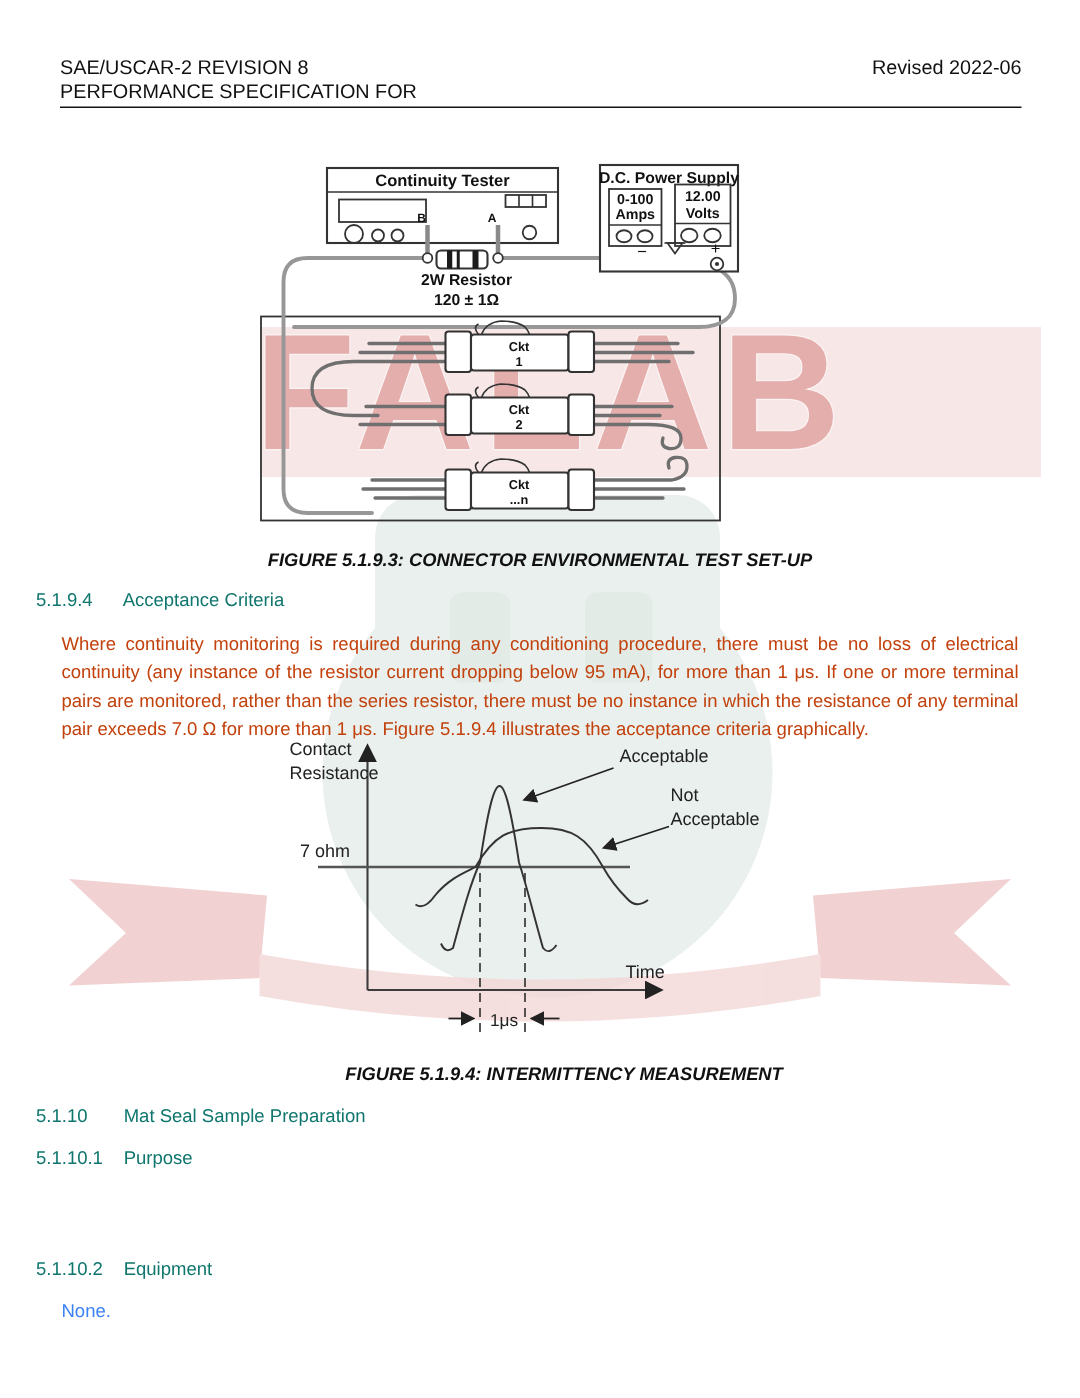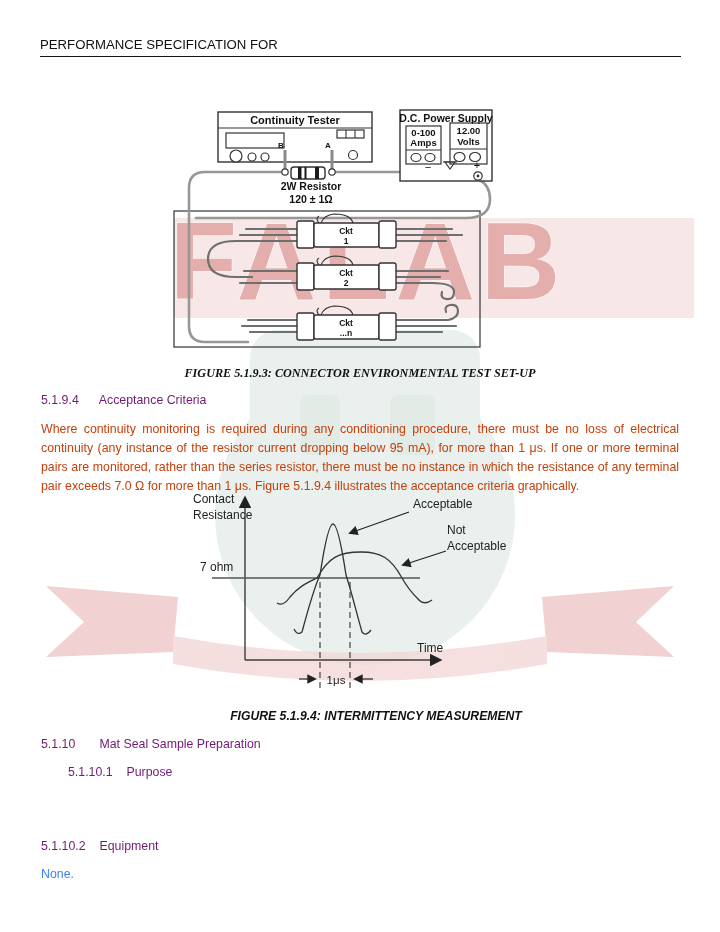--- a/index.html
+++ b/index.html
@@ -6,21 +6,21 @@
   .page{position:relative;width:720px;height:932px;background:#ffffff;overflow:hidden;
         font-family:"Liberation Sans","DejaVu Sans",sans-serif;color:#222;}
   svg{position:absolute;left:0;top:0;font-family:"Liberation Sans","DejaVu Sans",sans-serif;}
   #wm{z-index:0;}
   #diagram{z-index:1;}
   .txt{position:absolute;z-index:2;}
   .hdr{left:40px;right:39px;top:37px;border-bottom:1.6px solid #141414;padding-bottom:3px;
        font-size:13.2px;line-height:15.5px;color:#111;}
   .hdr-row{display:flex;justify-content:space-between;}
   .caption{left:0;right:0;text-align:center;font-size:12.2px;font-weight:bold;font-style:italic;color:#111;}
-  .heading{left:41px;font-size:12.35px;color:#701a75;}
+  .heading{left:24px;font-size:12.35px;color:#0f766e;}
   .heading .num{display:inline-block;min-width:55px;}
   .para{left:41px;width:638px;font-size:12.35px;line-height:19px;text-align:justify;color:#c2410c;}
   .plain{left:41px;font-size:12.35px;color:#3b82f6;}
 
   
   .wire{stroke:#979797;stroke-width:2.6;fill:none;stroke-linecap:round;}
   .bwire{stroke:#6f6f6f;stroke-width:2.2;fill:none;stroke-linecap:round;}
   .box{stroke:#333;stroke-width:1.2;fill:none;}
   .boxw{stroke:#333;stroke-width:1.4;fill:#fff;}
   .ln{stroke:#333;stroke-width:1.1;}
@@ -209,41 +209,45 @@
       <text x="413" y="508" class="t12">Acceptable</text>
       <text x="447" y="534" class="t12">Not</text>
       <text x="447" y="550" class="t12">Acceptable</text>
       <text x="417" y="652" class="t12">Time</text>
       <text x="336" y="684" class="t11g" text-anchor="middle">1μs</text>
     </g>
   </svg>
 
   <div class="txt hdr">
     <div class="hdr-row">
+      <span>SAE/USCAR-2 REVISION 8</span>
+      <span>Revised 2022-06</span>
+    </div>
+    <div class="hdr-row">
       <span>PERFORMANCE SPECIFICATION FOR</span>
     </div>
   </div>
 
-  <div class="txt caption" style="top:366px;font-family:Liberation Serif, serif;">FIGURE 5.1.9.3: CONNECTOR ENVIRONMENTAL TEST SET-UP</div>
+  <div class="txt caption" style="top:366px;">FIGURE 5.1.9.3: CONNECTOR ENVIRONMENTAL TEST SET-UP</div>
 
   <div class="txt heading" style="top:393px;">
     <span class="num">5.1.9.4</span>
     <span>Acceptance Criteria</span>
   </div>
 
   <div class="txt para" style="top:420px;">Where continuity monitoring is required during any conditioning procedure, there must be no loss of electrical continuity (any instance of the resistor current dropping below 95 mA), for more than 1 μs. If one or more terminal pairs are monitored, rather than the series resistor, there must be no instance in which the resistance of any terminal pair exceeds 7.0 Ω for more than 1 μs. Figure 5.1.9.4 illustrates the acceptance criteria graphically.</div>
 
   <div class="txt caption" style="top:709px;padding-left:32px;">FIGURE 5.1.9.4: INTERMITTENCY MEASUREMENT</div>
 
   <div class="txt heading" style="top:737px;">
     <span class="num">5.1.10</span>
     <span>Mat Seal Sample Preparation</span>
   </div>
 
-  <div class="txt heading" style="top:765px;margin-left:27px;">
+  <div class="txt heading" style="top:765px;">
     <span class="num">5.1.10.1</span>
     <span>Purpose</span>
   </div>
 
 
   <div class="txt heading" style="top:839px;">
     <span class="num">5.1.10.2</span>
     <span>Equipment</span>
   </div>
 

